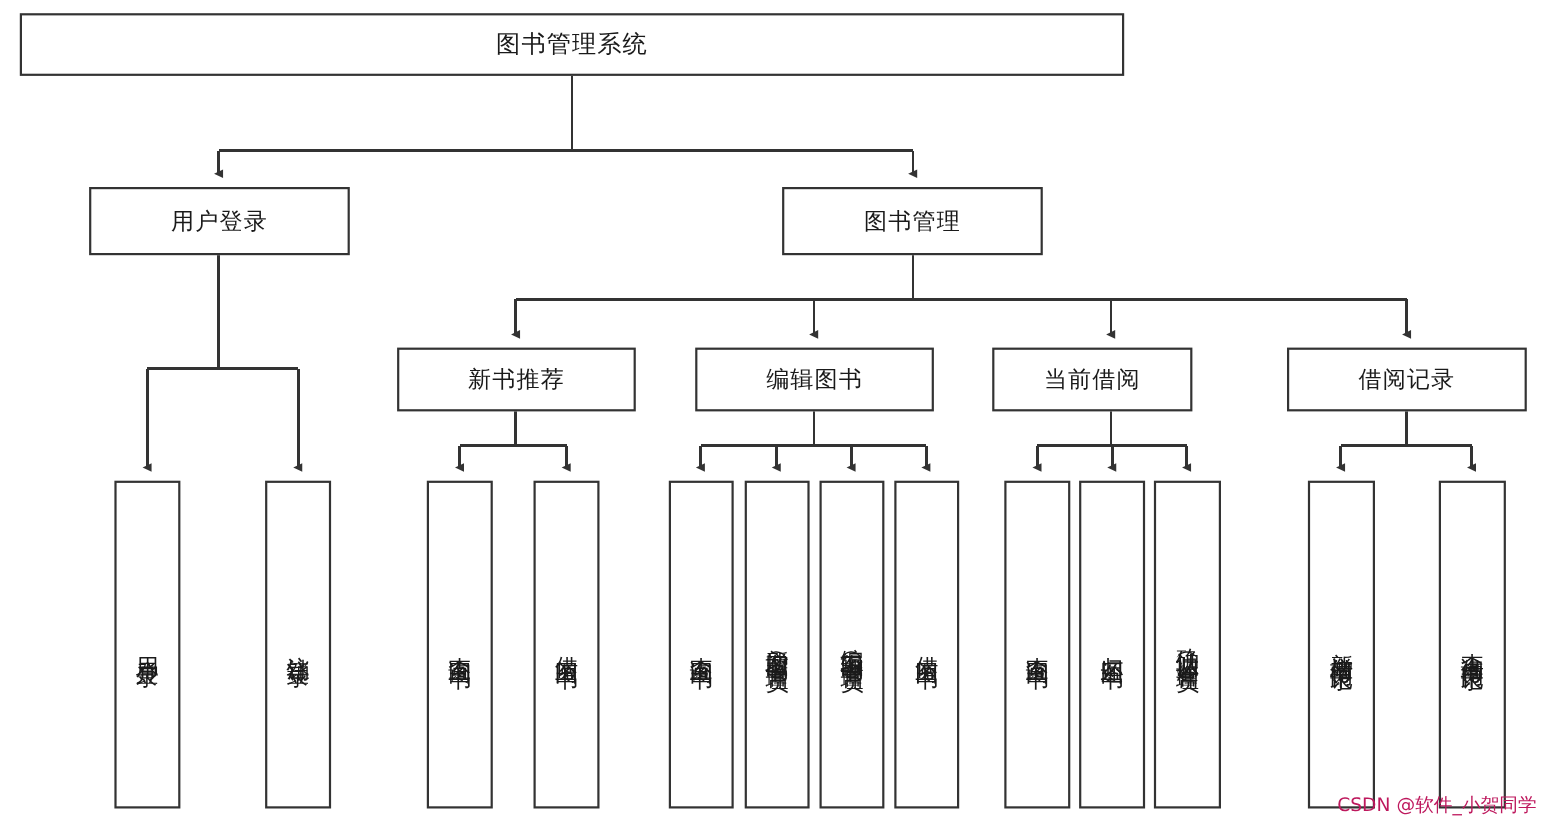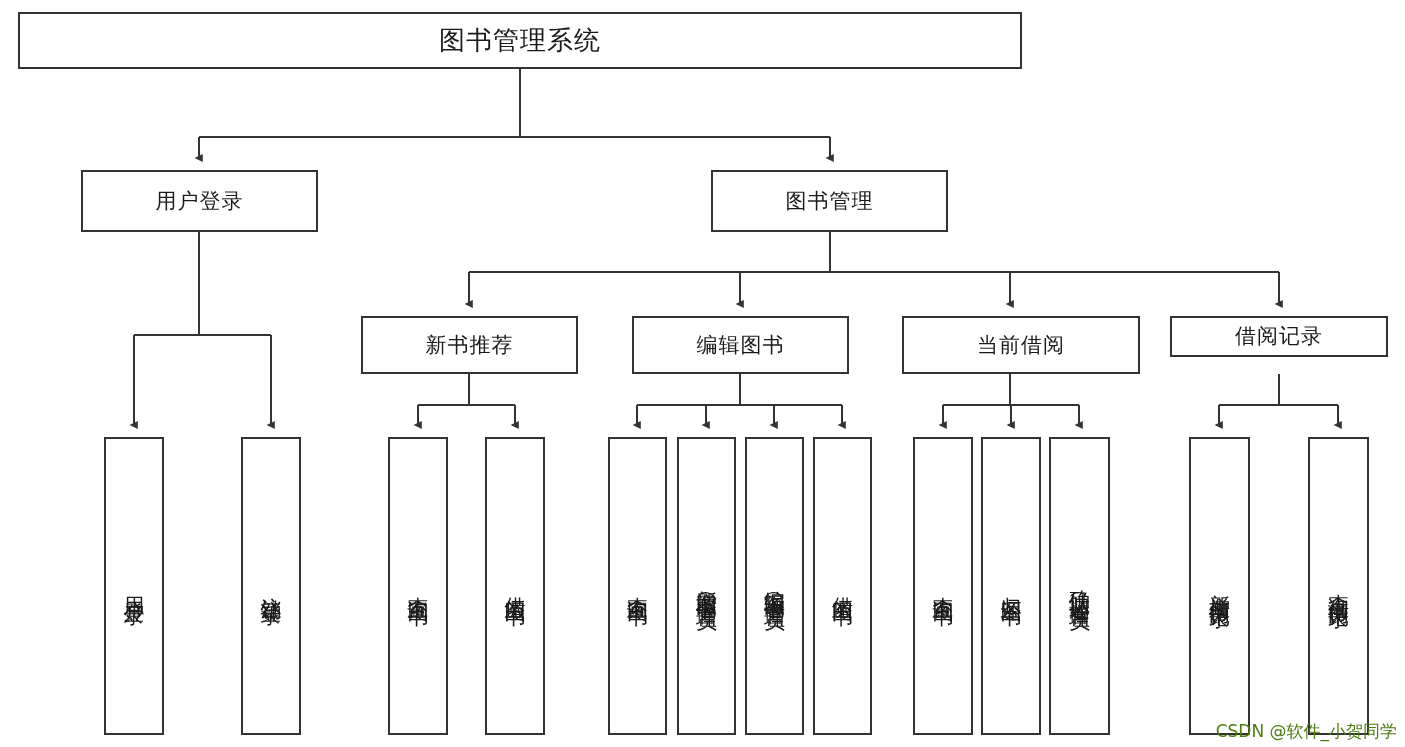--- a/index.html
+++ b/index.html
@@ -40,41 +40,41 @@
     display: block;
     text-align: center;
     line-height: 1.18;
     letter-spacing: 1px;
   }
   
   .node.h .label {
     font-size: 21px;
   }
   .node.root .label {
-    font-size: 26px;
+    font-size: 22px;
   }
   
   .node.v {
     align-items: center;
     justify-content: center;
   }
   .node.v .label {
     writing-mode: vertical-rl;
     text-orientation: upright;
     font-size: 21px;
     line-height: 1.05;
     letter-spacing: 3px;
     max-height: 100%;
   }
   #watermark {
     position: absolute;
     right: 8px;
     bottom: 4px;
     font-size: 17px;
-    color: #4d7c0f;
+    color: #be185d;
     white-space: nowrap;
     z-index: 5;
     font-family: "DejaVu Sans", "Liberation Sans", sans-serif;
   }
 </style>
 </head>
 <body>
 
 <div id="diagram-root">
 
@@ -139,24 +139,24 @@
   <div class="node h" style="left:361px; top:316px; width:217px; height:58px;">
     <span class="label">新书推荐</span>
   </div>
 
   <div class="node h" style="left:711px; top:170px; width:237px; height:62px;">
     <span class="label">图书管理</span>
   </div>
   <div class="node h" style="left:632px; top:316px; width:217px; height:58px;">
     <span class="label">编辑图书</span>
   </div>
-  <div class="node h" style="left:902px; top:316px; width:238px; height:58px;">
+  <div class="node h" style="left:902px; top:316px; width:182px; height:58px;">
     <span class="label">当前借阅</span>
   </div>
-  <div class="node h" style="left:1170px; top:316px; width:218px; height:41px;">
+  <div class="node h" style="left:1170px; top:316px; width:218px; height:58px;">
     <span class="label">借阅记录</span>
   </div>
 
   <div class="node v" style="left:104px; top:437px; width:60px; height:298px;">
     <span class="label">用户登录</span>
   </div>
   <div class="node v" style="left:241px; top:437px; width:60px; height:298px;">
     <span class="label">注销登录</span>
   </div>
 

